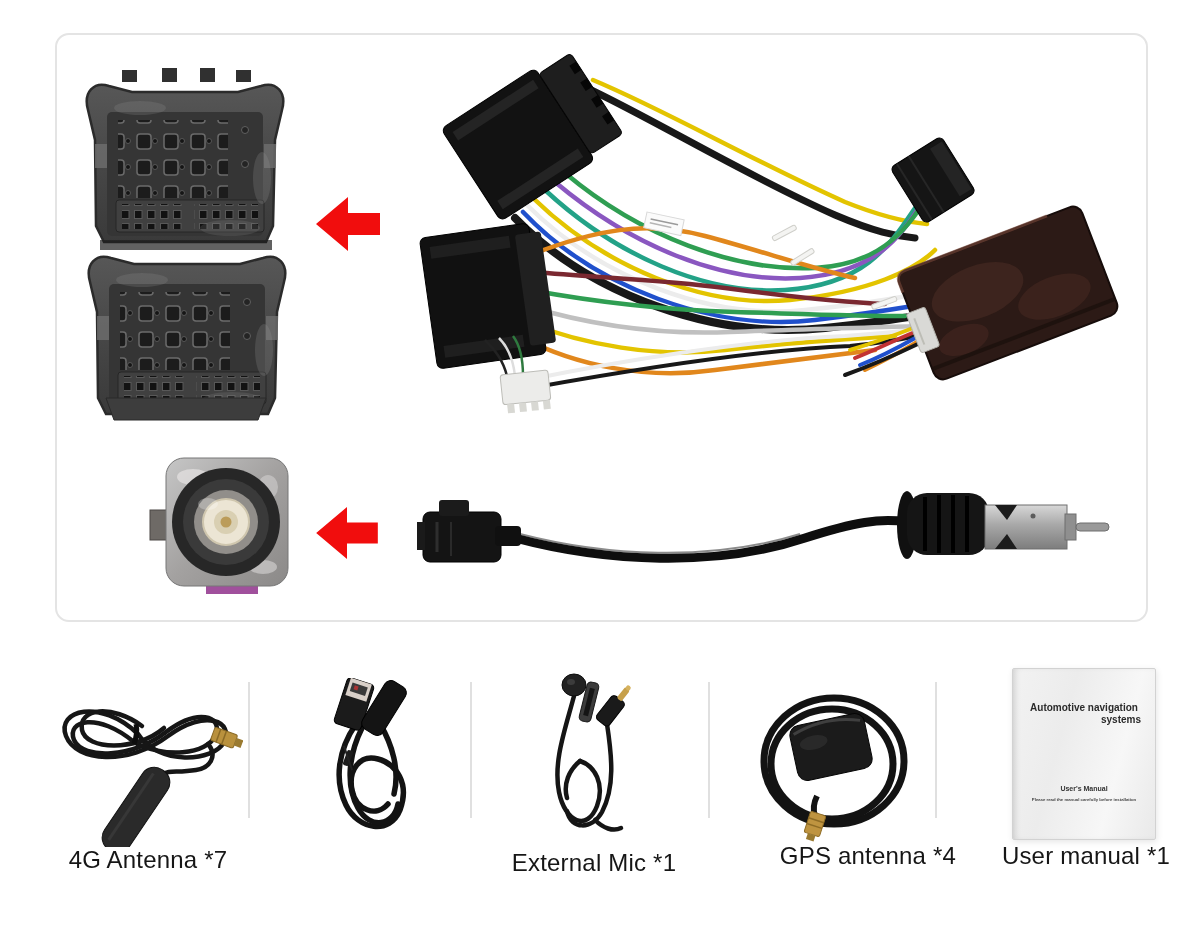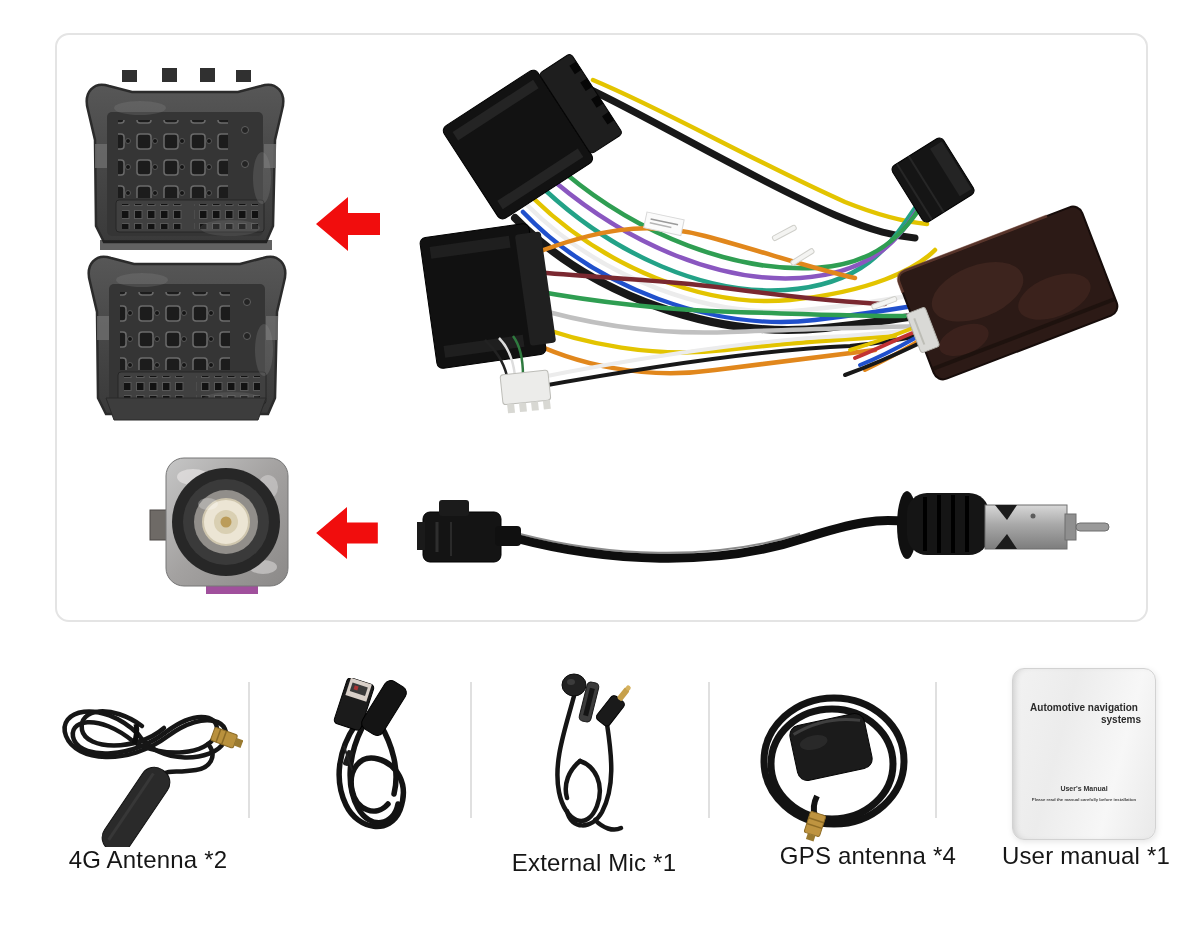--- a/index.html
+++ b/index.html
@@ -6,21 +6,21 @@
   body{width:1200px;height:933px;font-family:"Liberation Sans",sans-serif;}
   .stage{position:relative;width:1200px;height:933px;background:#fff;overflow:hidden;}
   .abs{position:absolute;}
   .panel{position:absolute;left:55px;top:33px;width:1093px;height:589px;
          border:2px solid #e4e4e4;border-radius:14px;background:#fff;box-sizing:border-box;}
   .divider{position:absolute;top:682px;height:136px;width:2px;background:#e0e0e0;}
   .caption{position:absolute;width:240px;text-align:center;font-size:24px;color:#161616;
            letter-spacing:.2px;white-space:nowrap;}
   .manual{position:absolute;left:1012px;top:668px;width:142px;height:170px;
           background:linear-gradient(105deg,#f2f2f2,#ececec 35%,#f7f7f7 70%,#e9e9e9);
-          border:1px solid #d2d2d2;border-radius:12px;
+          border:1px solid #d2d2d2;border-radius:2px;
           box-shadow:inset 5px 0 7px -4px rgba(0,0,0,.18),1px 2px 6px rgba(0,0,0,.10);}
   .manual .t1{position:absolute;top:32px;left:0;width:100%;text-align:center;
               font-size:10px;font-weight:bold;color:#2b2b2b;line-height:13px;}
   .manual .t2{position:absolute;top:45px;left:0;width:100%;text-align:center;
               font-size:10px;font-weight:bold;color:#2b2b2b;padding-left:37px;}
   .manual .t3{position:absolute;top:116px;left:0;width:100%;text-align:center;
               font-size:7px;font-weight:bold;color:#333;}
   .manual .t4{position:absolute;top:128px;left:0;width:100%;text-align:center;
               font-size:4.5px;font-weight:bold;color:#444;transform:scale(.95);}
 </style>
@@ -322,18 +322,18 @@
     </g>
   </svg>
 
   <div class="manual">
     <div class="t1">Automotive navigation</div>
     <div class="t2">systems</div>
     <div class="t3">User's Manual</div>
     <div class="t4">Please read the manual carefully before installation</div>
   </div>
 
-  <div class="caption" style="left:28px;top:846px">4G Antenna *2</div>
+  <div class="caption" style="left:28px;top:846px">4G Antenna *7</div>
   <div class="caption" style="left:474px;top:849px">External Mic *1</div>
   <div class="caption" style="left:748px;top:842px">GPS antenna *4</div>
   <div class="caption" style="left:966px;top:842px">User manual *1</div>
 
 </div>
 
 </body></html>

